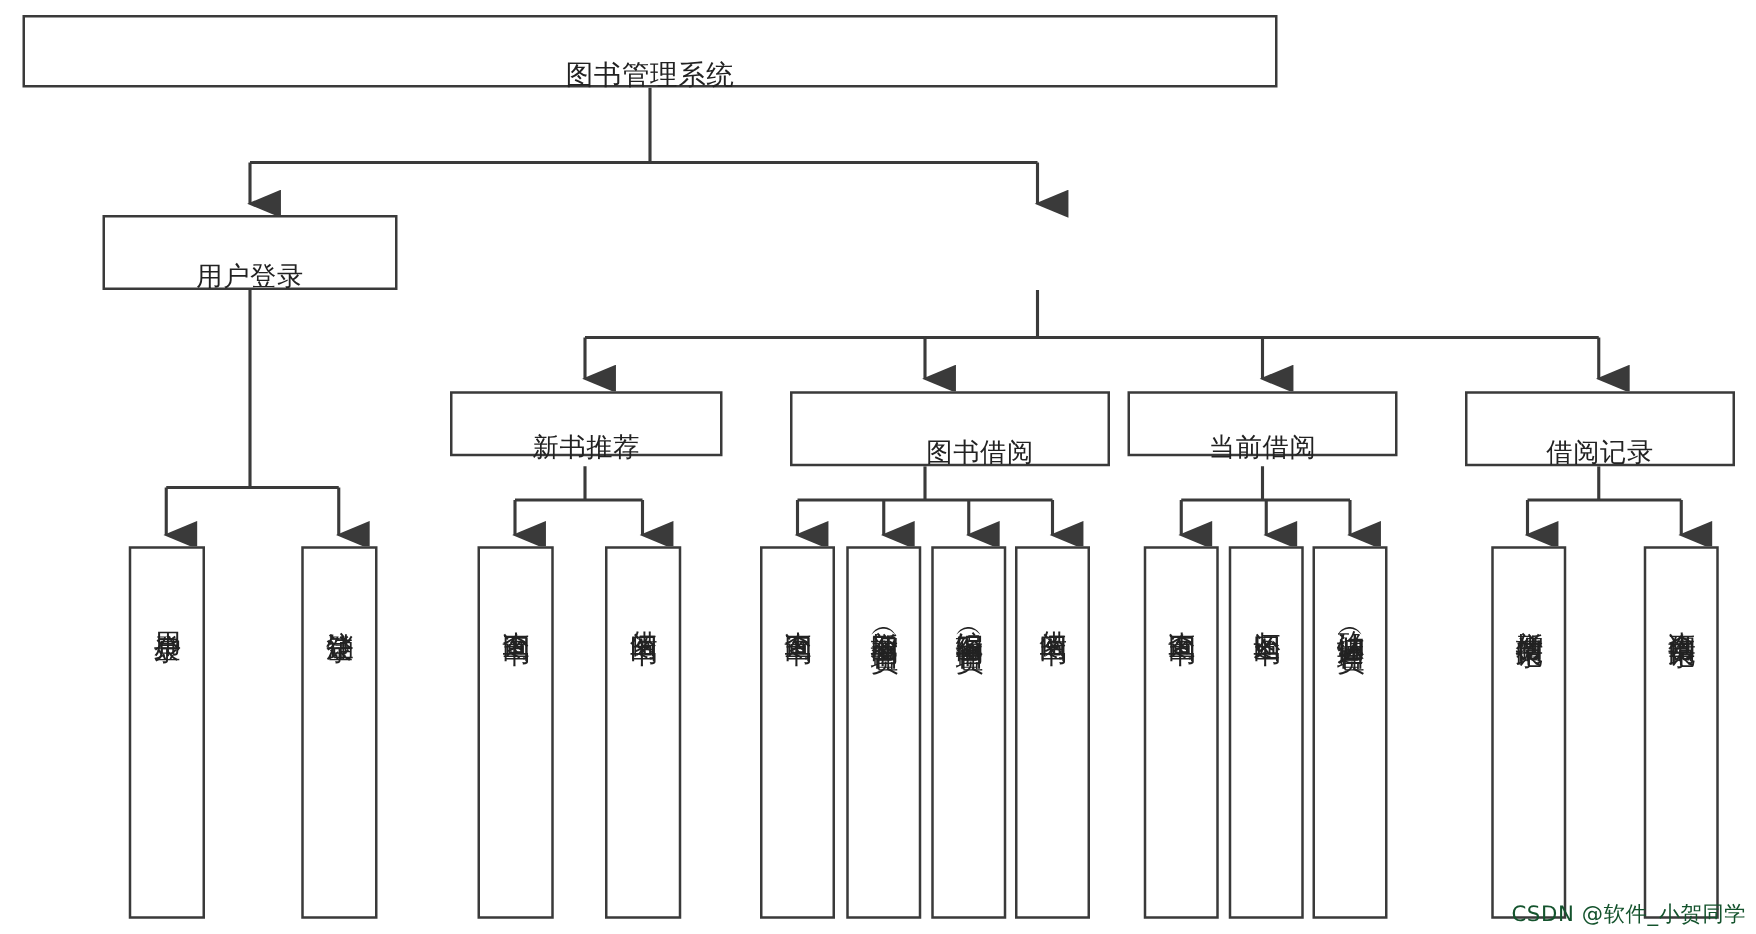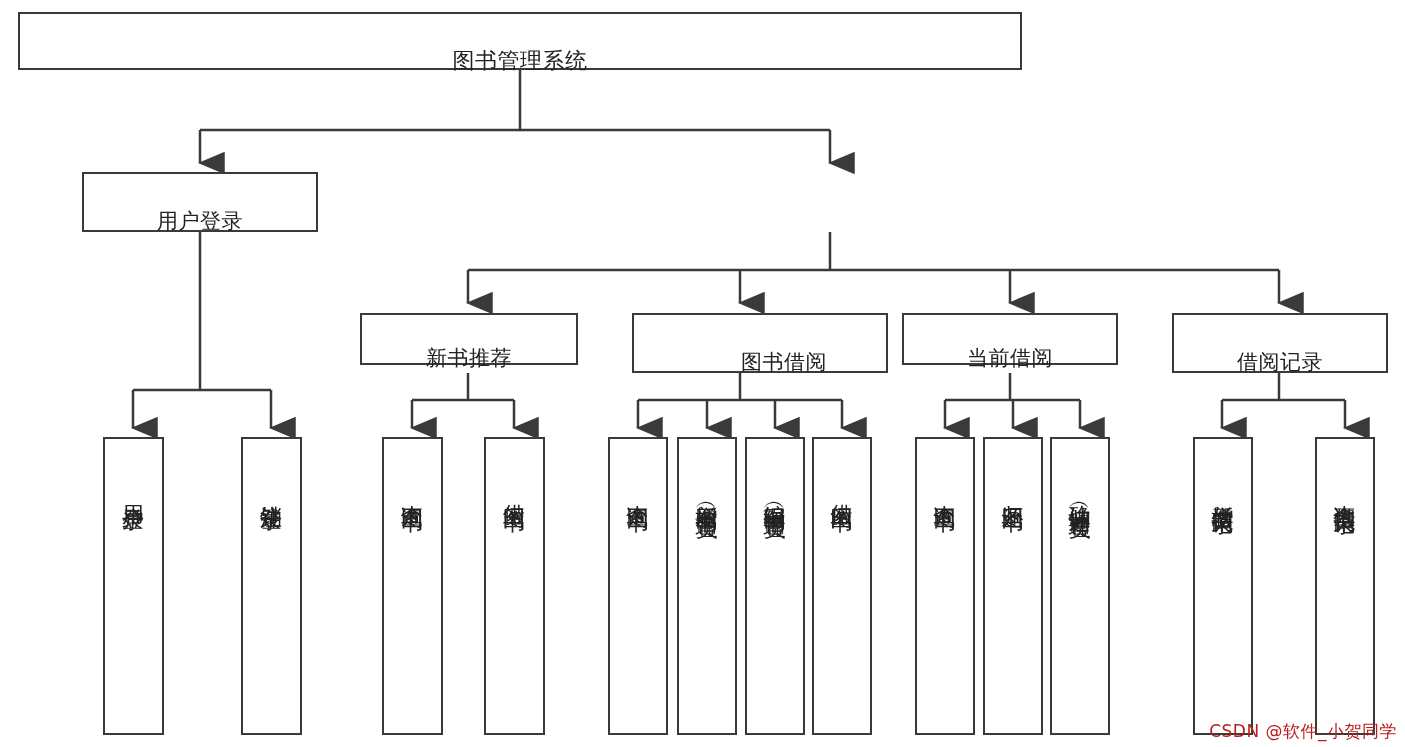--- a/index.html
+++ b/index.html
@@ -67,21 +67,21 @@
     text-align: left;
   }
   .node.vert.tall .label {
     max-height: 292px;
   }
   .watermark {
     position: absolute;
     right: 8px;
     bottom: 4px;
     font-size: 17px;
-    color: #b91c1c;
+    color: #14532d;
     letter-spacing: 0.5px;
     white-space: nowrap;
     user-select: none;
   }
 </style>
 </head>
 <body>
 
 <div id="canvas">
 

